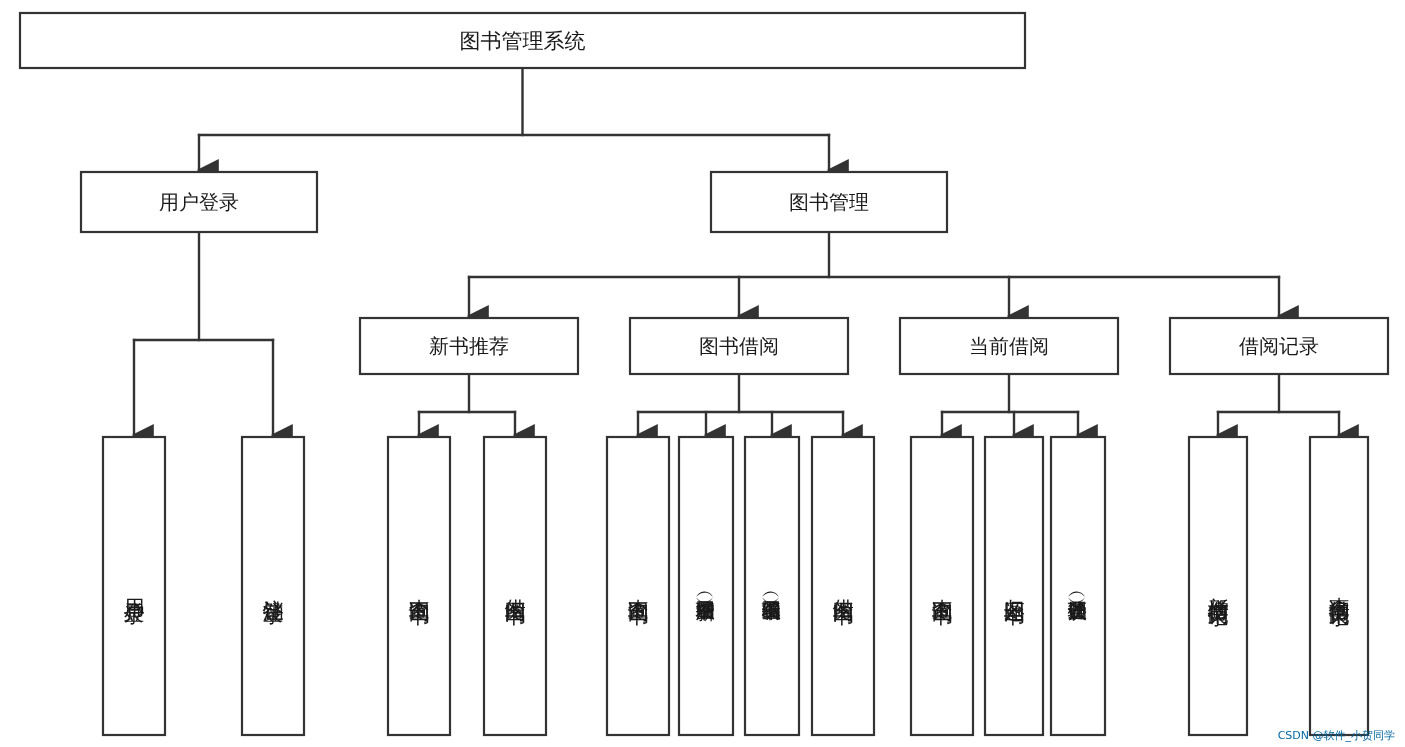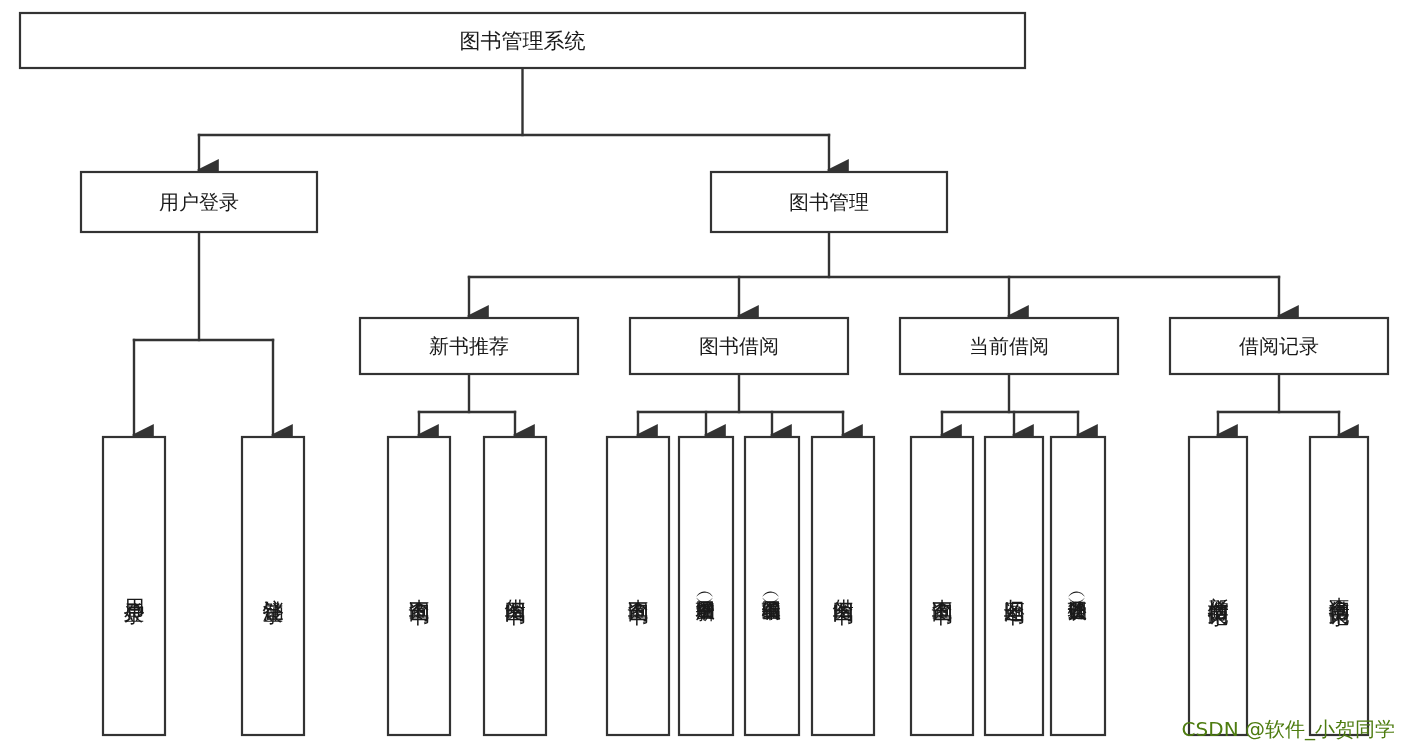--- a/index.html
+++ b/index.html
@@ -71,22 +71,22 @@
     color: #1a1a1a;
     letter-spacing: 2px;
     white-space: nowrap;
     text-align: center;
   }
   .watermark {
     position: absolute;
     right: 10px;
     bottom: 4px;
     font-family: "DejaVu Sans", "Liberation Sans", sans-serif;
-    font-size: 20px;
-    color: #4d7c0f;
+    font-size: 11px;
+    color: #0369a1;
     white-space: nowrap;
   }
 </style>
 </head>
 <body>
 
 <div id="diagram-root">
   <svg class="diagram" viewBox="0 0 1405 747" xmlns="http://www.w3.org/2000/svg">
     <defs>
       <marker id="arrow" viewBox="0 0 12 12" refX="6" refY="10" markerWidth="11" markerHeight="11" orient="auto-start-reverse">

